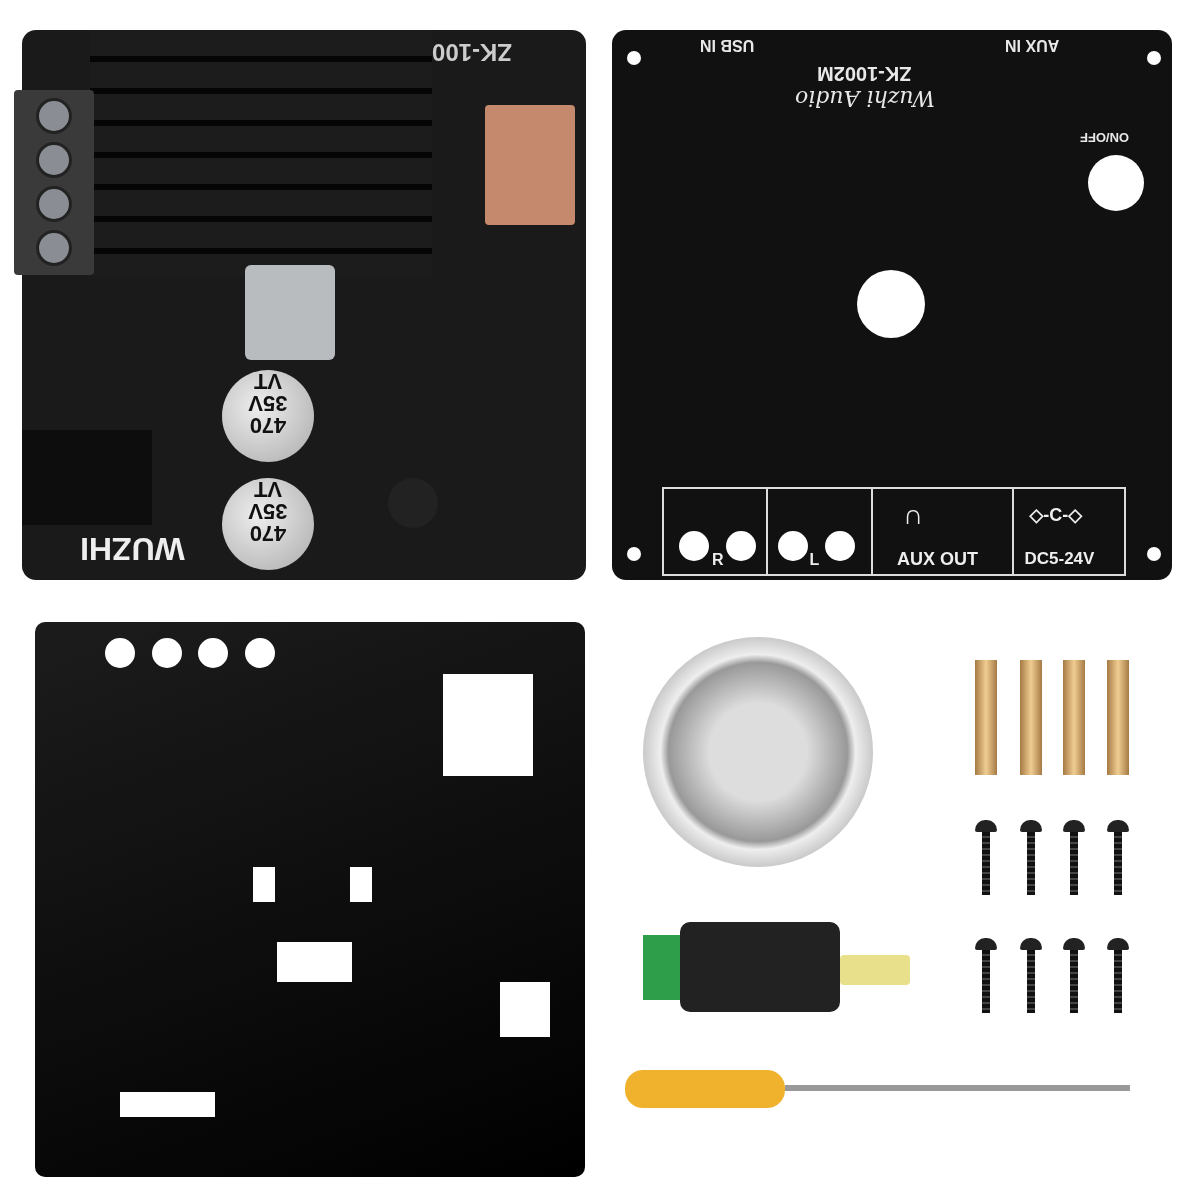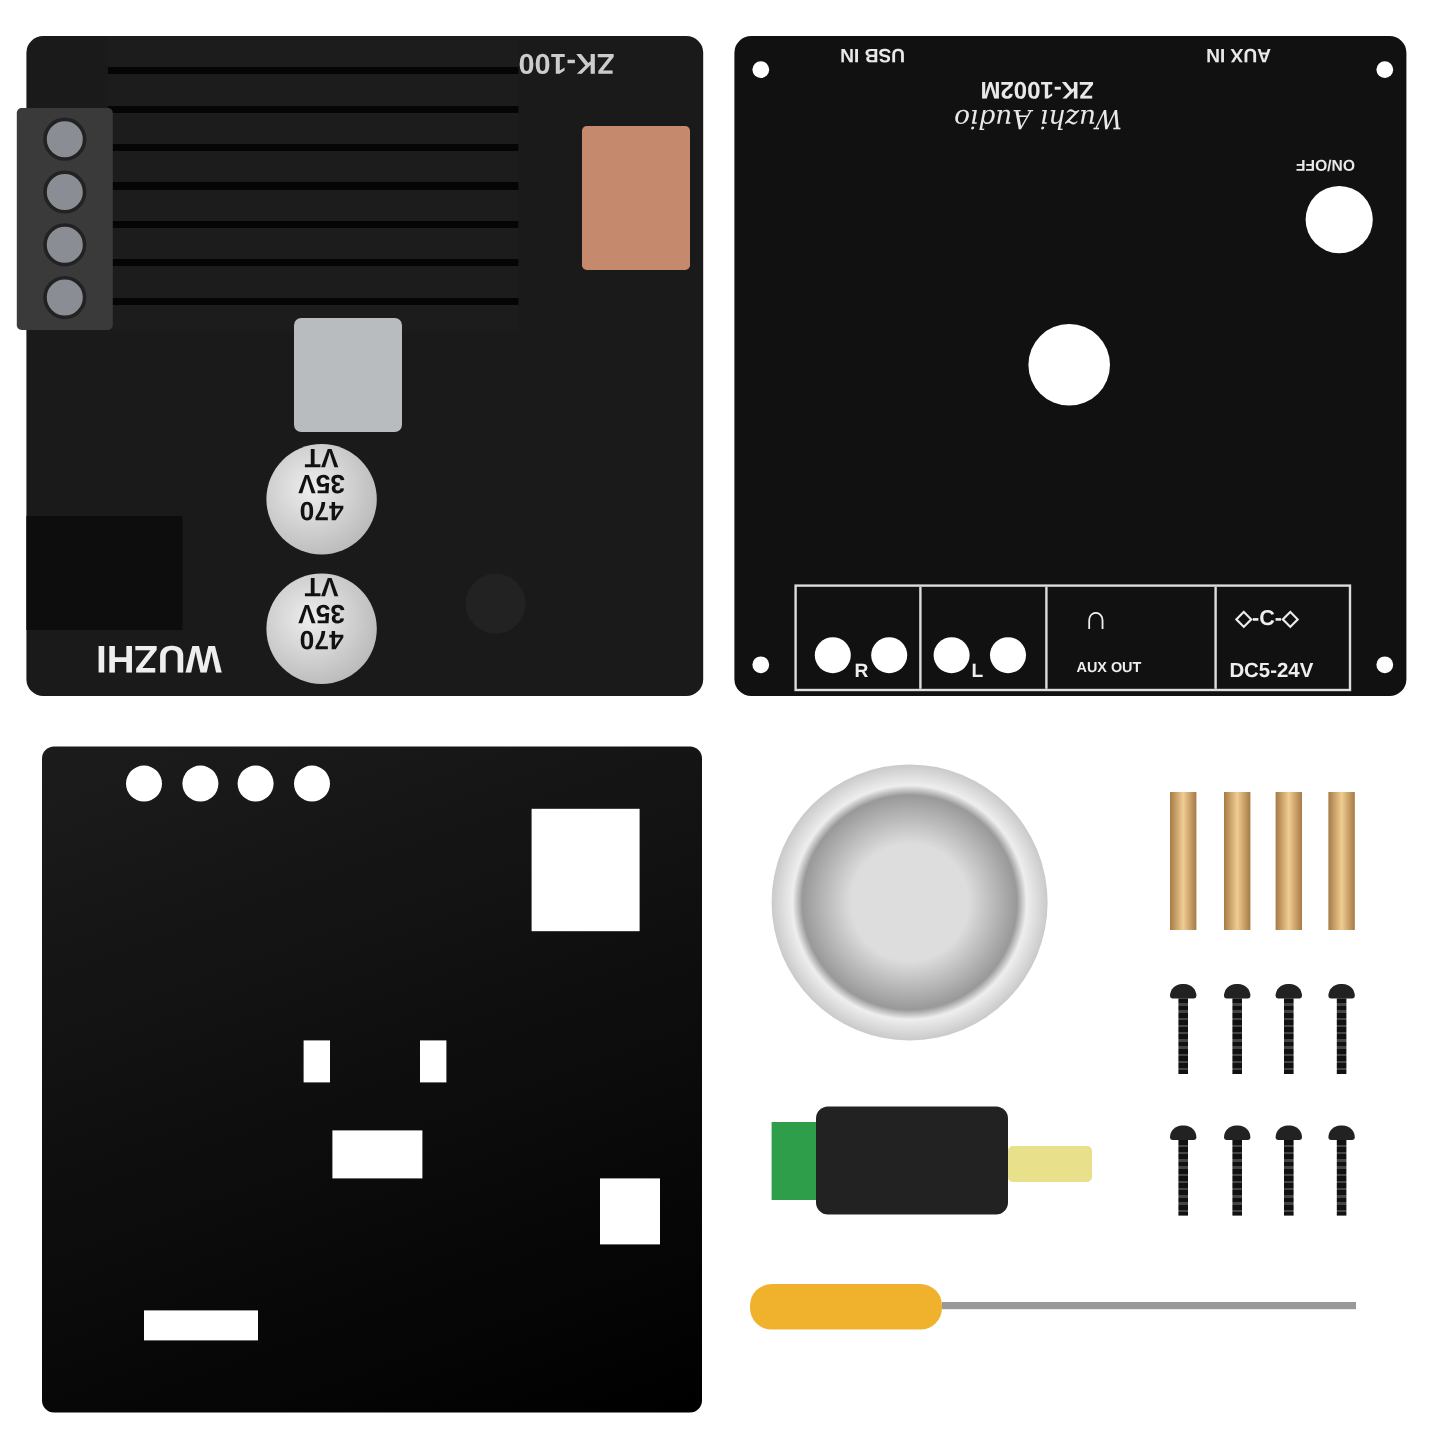--- a/index.html
+++ b/index.html
@@ -79,21 +79,21 @@
     <div class="dot" style="left:62px;top:42px;width:30px;height:30px;background:#fff"></div>
     <span class="abs" style="left:48px;top:62px;font-size:16px">R</span>
   </div>
   <div class="cell" style="width:104px">
     <div class="dot" style="left:10px;top:42px;width:30px;height:30px;background:#fff"></div>
     <div class="dot" style="left:57px;top:42px;width:30px;height:30px;background:#fff"></div>
     <span class="abs" style="left:42px;top:62px;font-size:16px">L</span>
   </div>
   <div class="cell" style="width:140px">
     <span class="abs" style="left:30px;top:10px;font-size:28px">∩</span>
-    <span class="abs" style="left:24px;top:60px;font-size:12px">AUX OUT</span>
+    <span class="abs" style="left:24px;top:60px;font-size:18px">AUX OUT</span>
   </div>
   <div class="cell" style="width:110px;border-right:none">
     <span class="abs" style="left:15px;top:15px;font-size:18px">◇-C-◇</span>
     <span class="abs" style="left:10px;top:60px;font-size:17px">DC5-24V</span>
   </div>
 </div>
 
 <div class="abs bottom">
   <div class="dot" style="left:70px;top:16px;width:30px;height:30px;background:#fff"></div>
   <div class="dot" style="left:117px;top:16px;width:30px;height:30px;background:#fff"></div>

